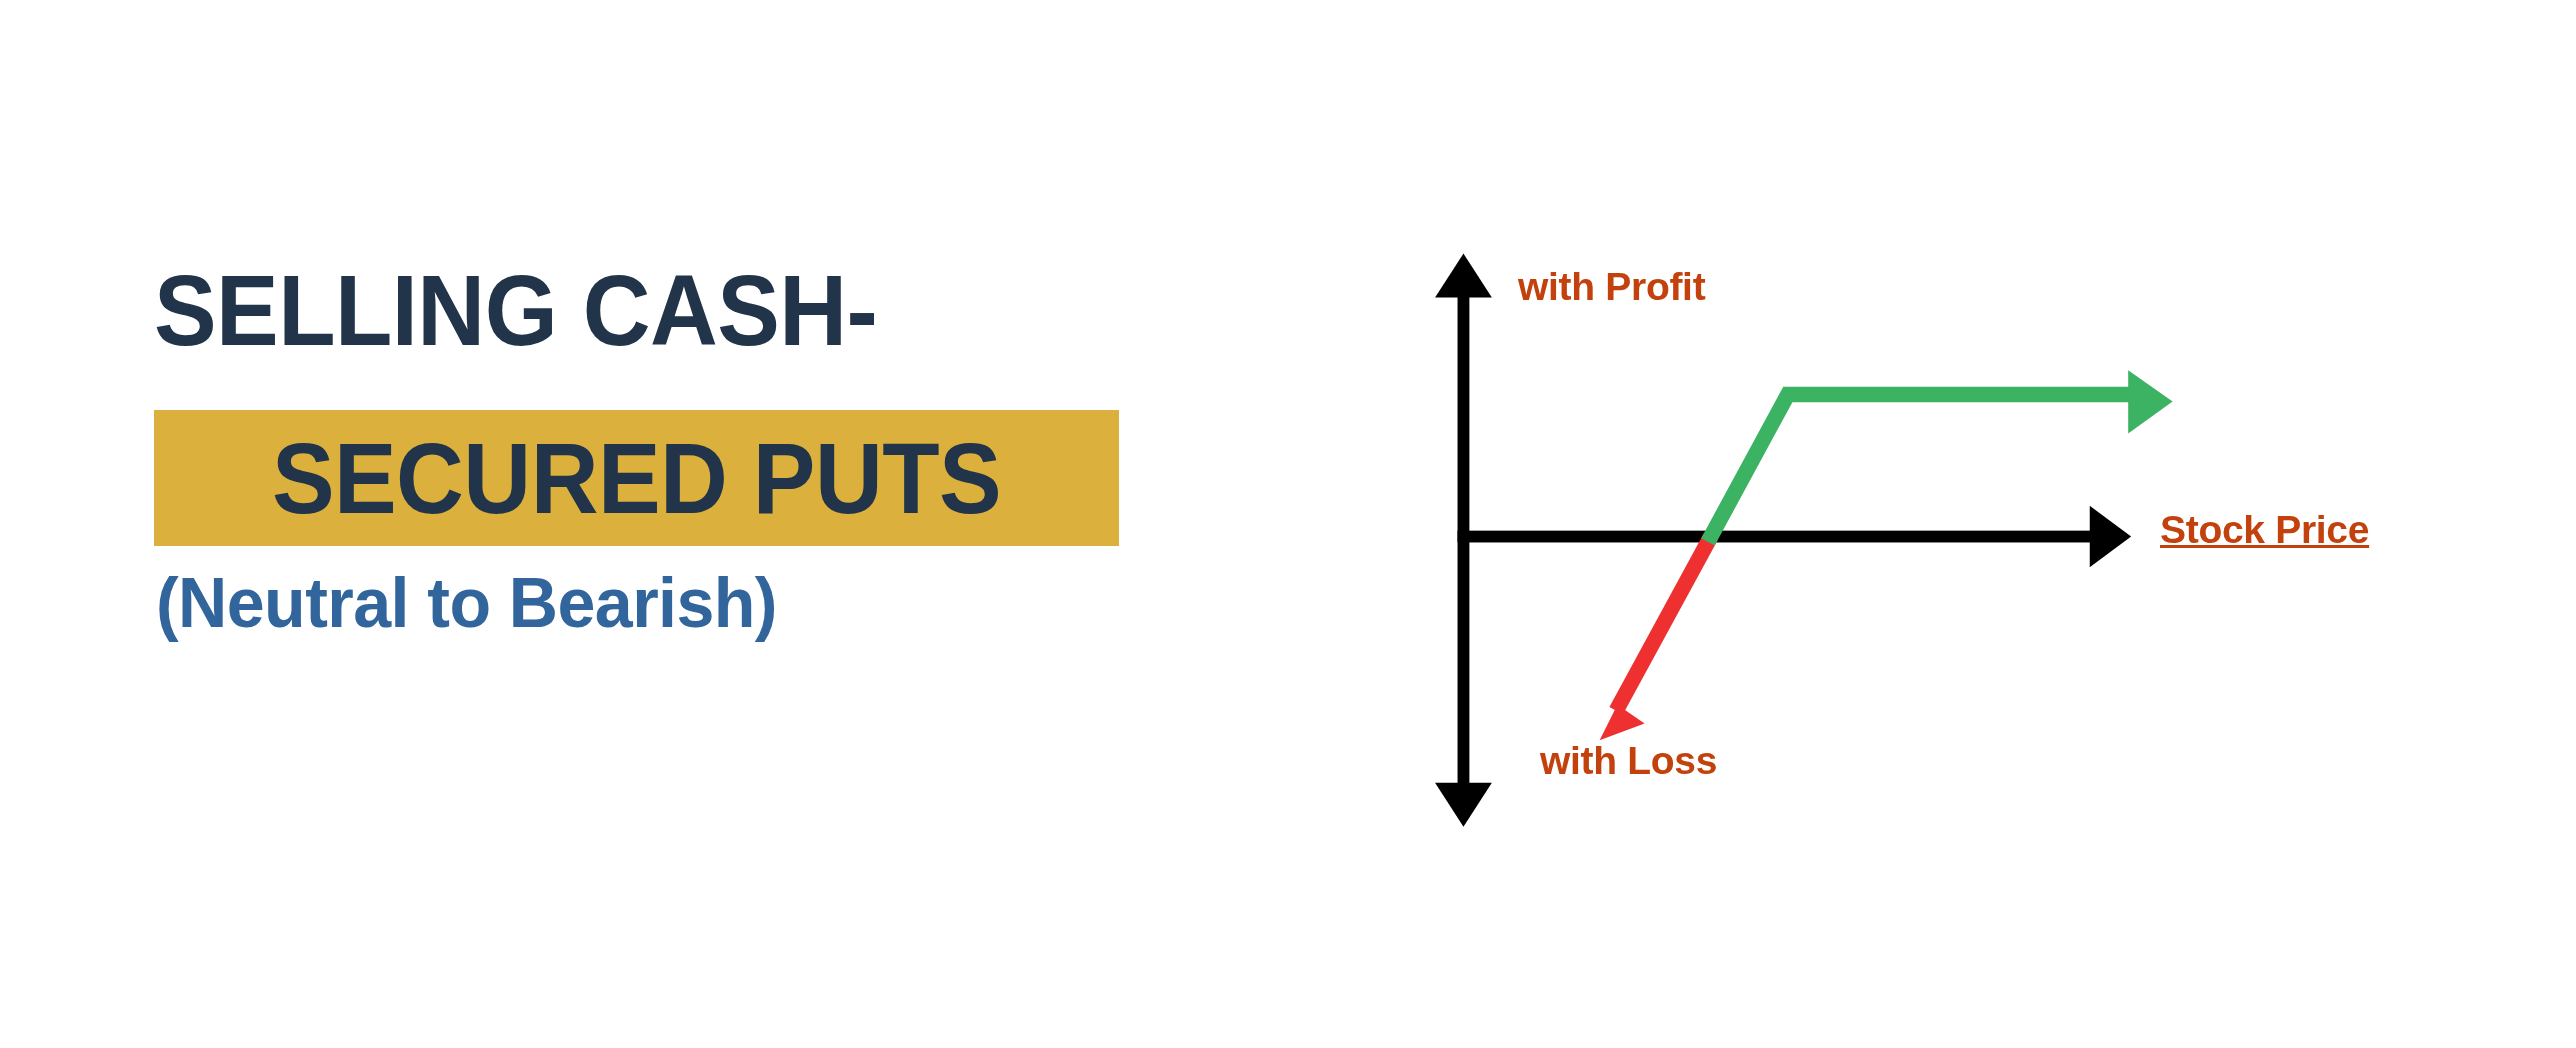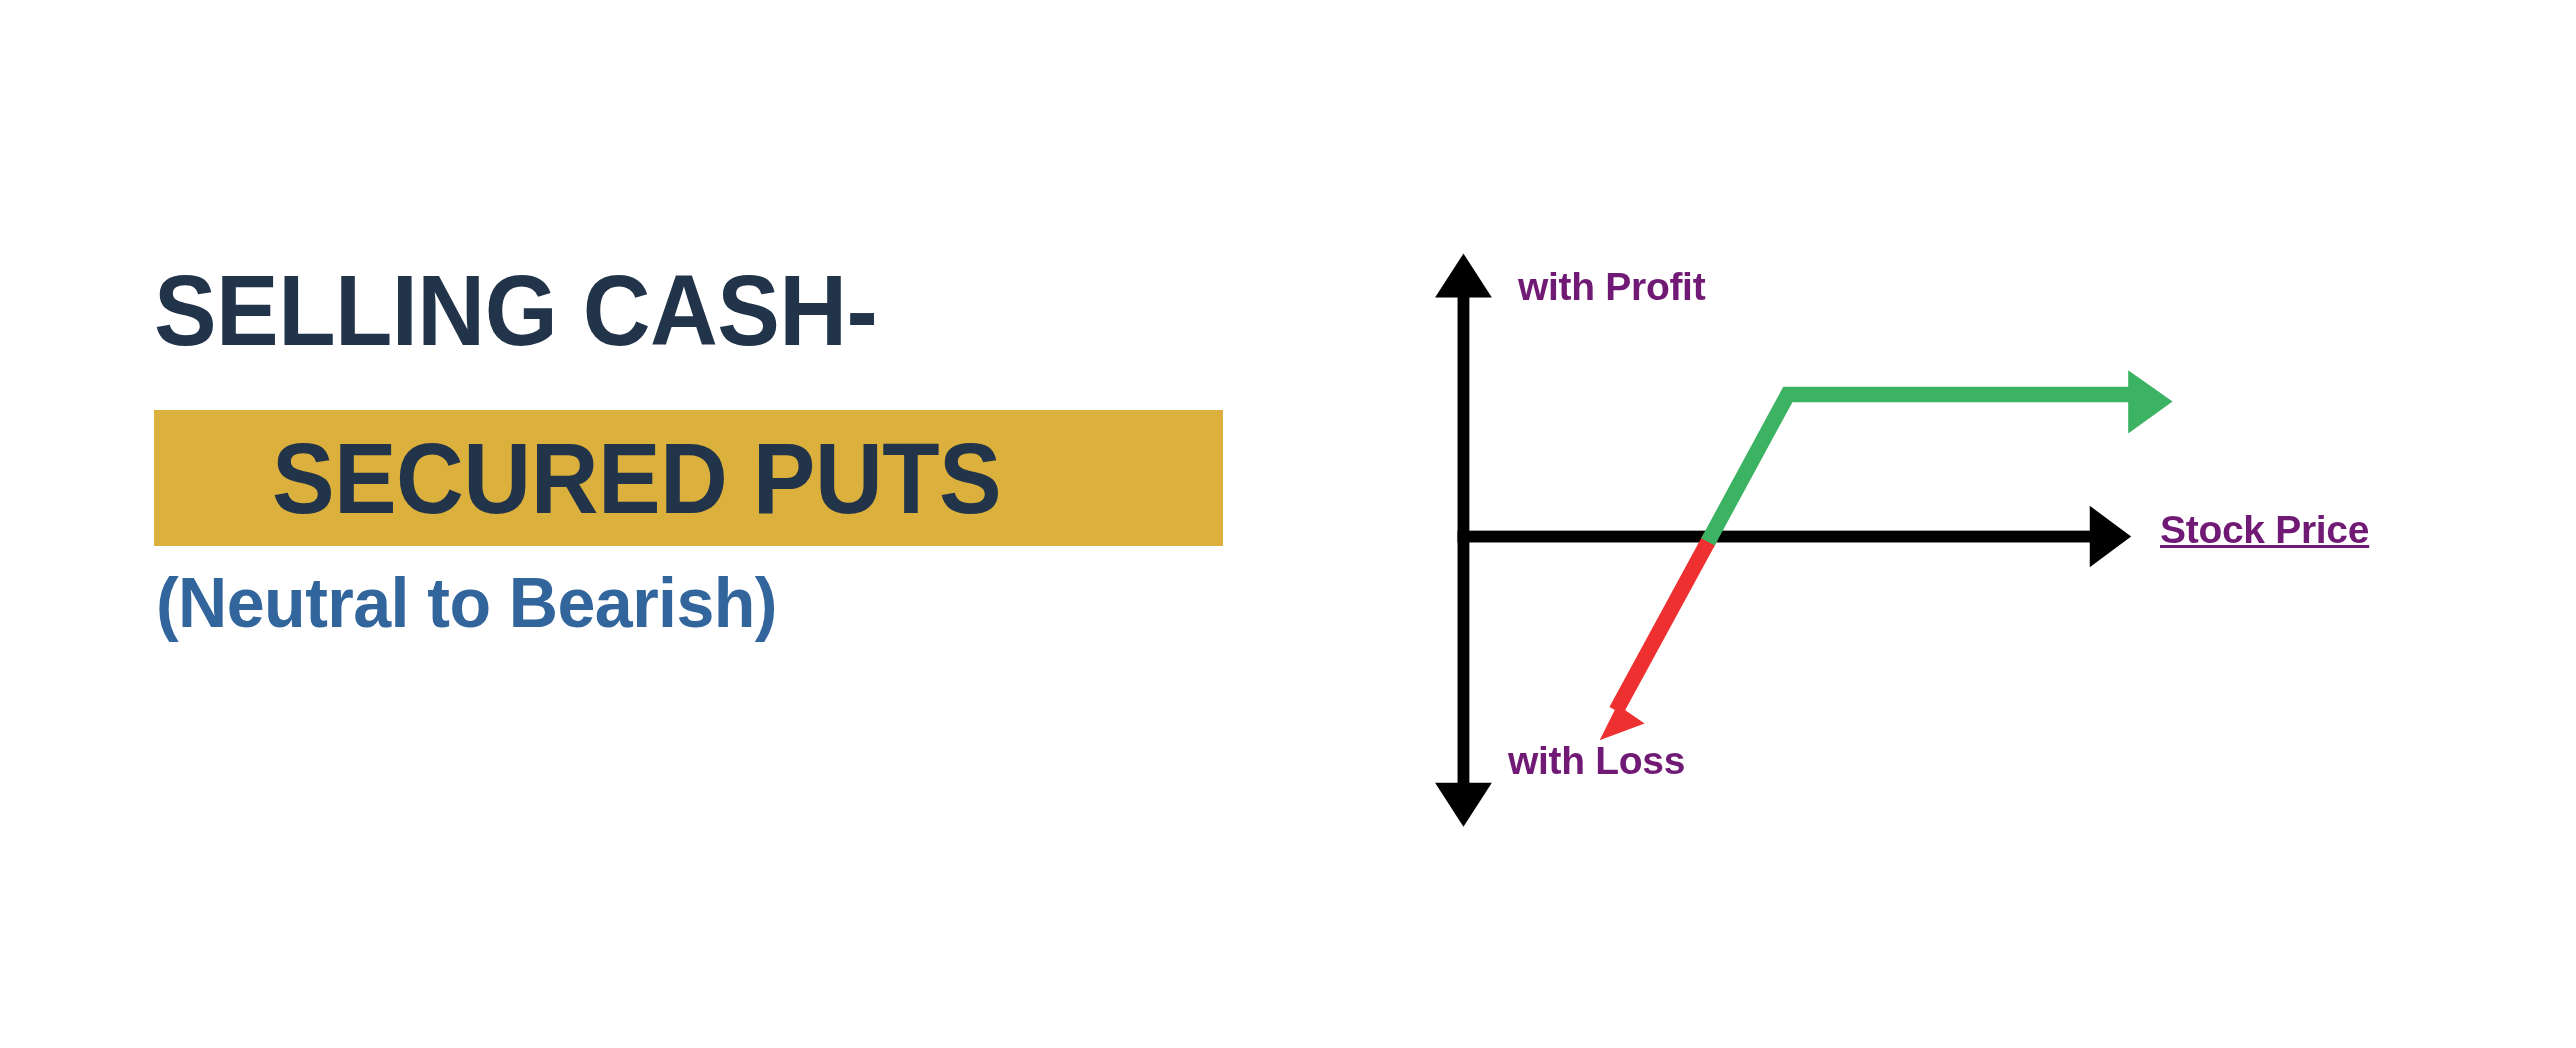--- a/index.html
+++ b/index.html
@@ -48,21 +48,21 @@
     top: 0px;
     font-size: 101px;
     transform: scaleX(0.93);
     transform-origin: left center;
   }
 
   .highlight-band {
     position: absolute;
     left: 12px;
     top: 150px;
-    width: 1069px;
+    width: 965px;
     height: 136px;
     background: #dbb03c;
     text-decoration: underline;
   }
 
   .title-line-2 {
     position: absolute;
     left: 0;
     top: 0;
     width: 965px;
@@ -103,27 +103,27 @@
   }
   .diagram svg {
     display: block;
     width: 100%;
     height: 100%;
   }
 
   .chart-label {
     position: absolute;
     font-weight: 800;
-    color: #701a75;
+    color: #c2410c;
     white-space: nowrap;
     font-size: 39px;
     letter-spacing: -0.3px;
   }
   .label-profit { left: 1518px; top: 265px; }
-  .label-loss   { left: 1508px; top: 739px; text-align: center; }
+  .label-loss   { left: 1540px; top: 739px; text-align: center; }
   .label-stock  { left: 2160px; top: 508px; text-decoration: underline; }
 </style>
 </head>
 <body>
 
 <div class="canvas">
 
   <div class="title-block">
 
     <div class="title-line title-line-1">SELLING CASH-</div>

